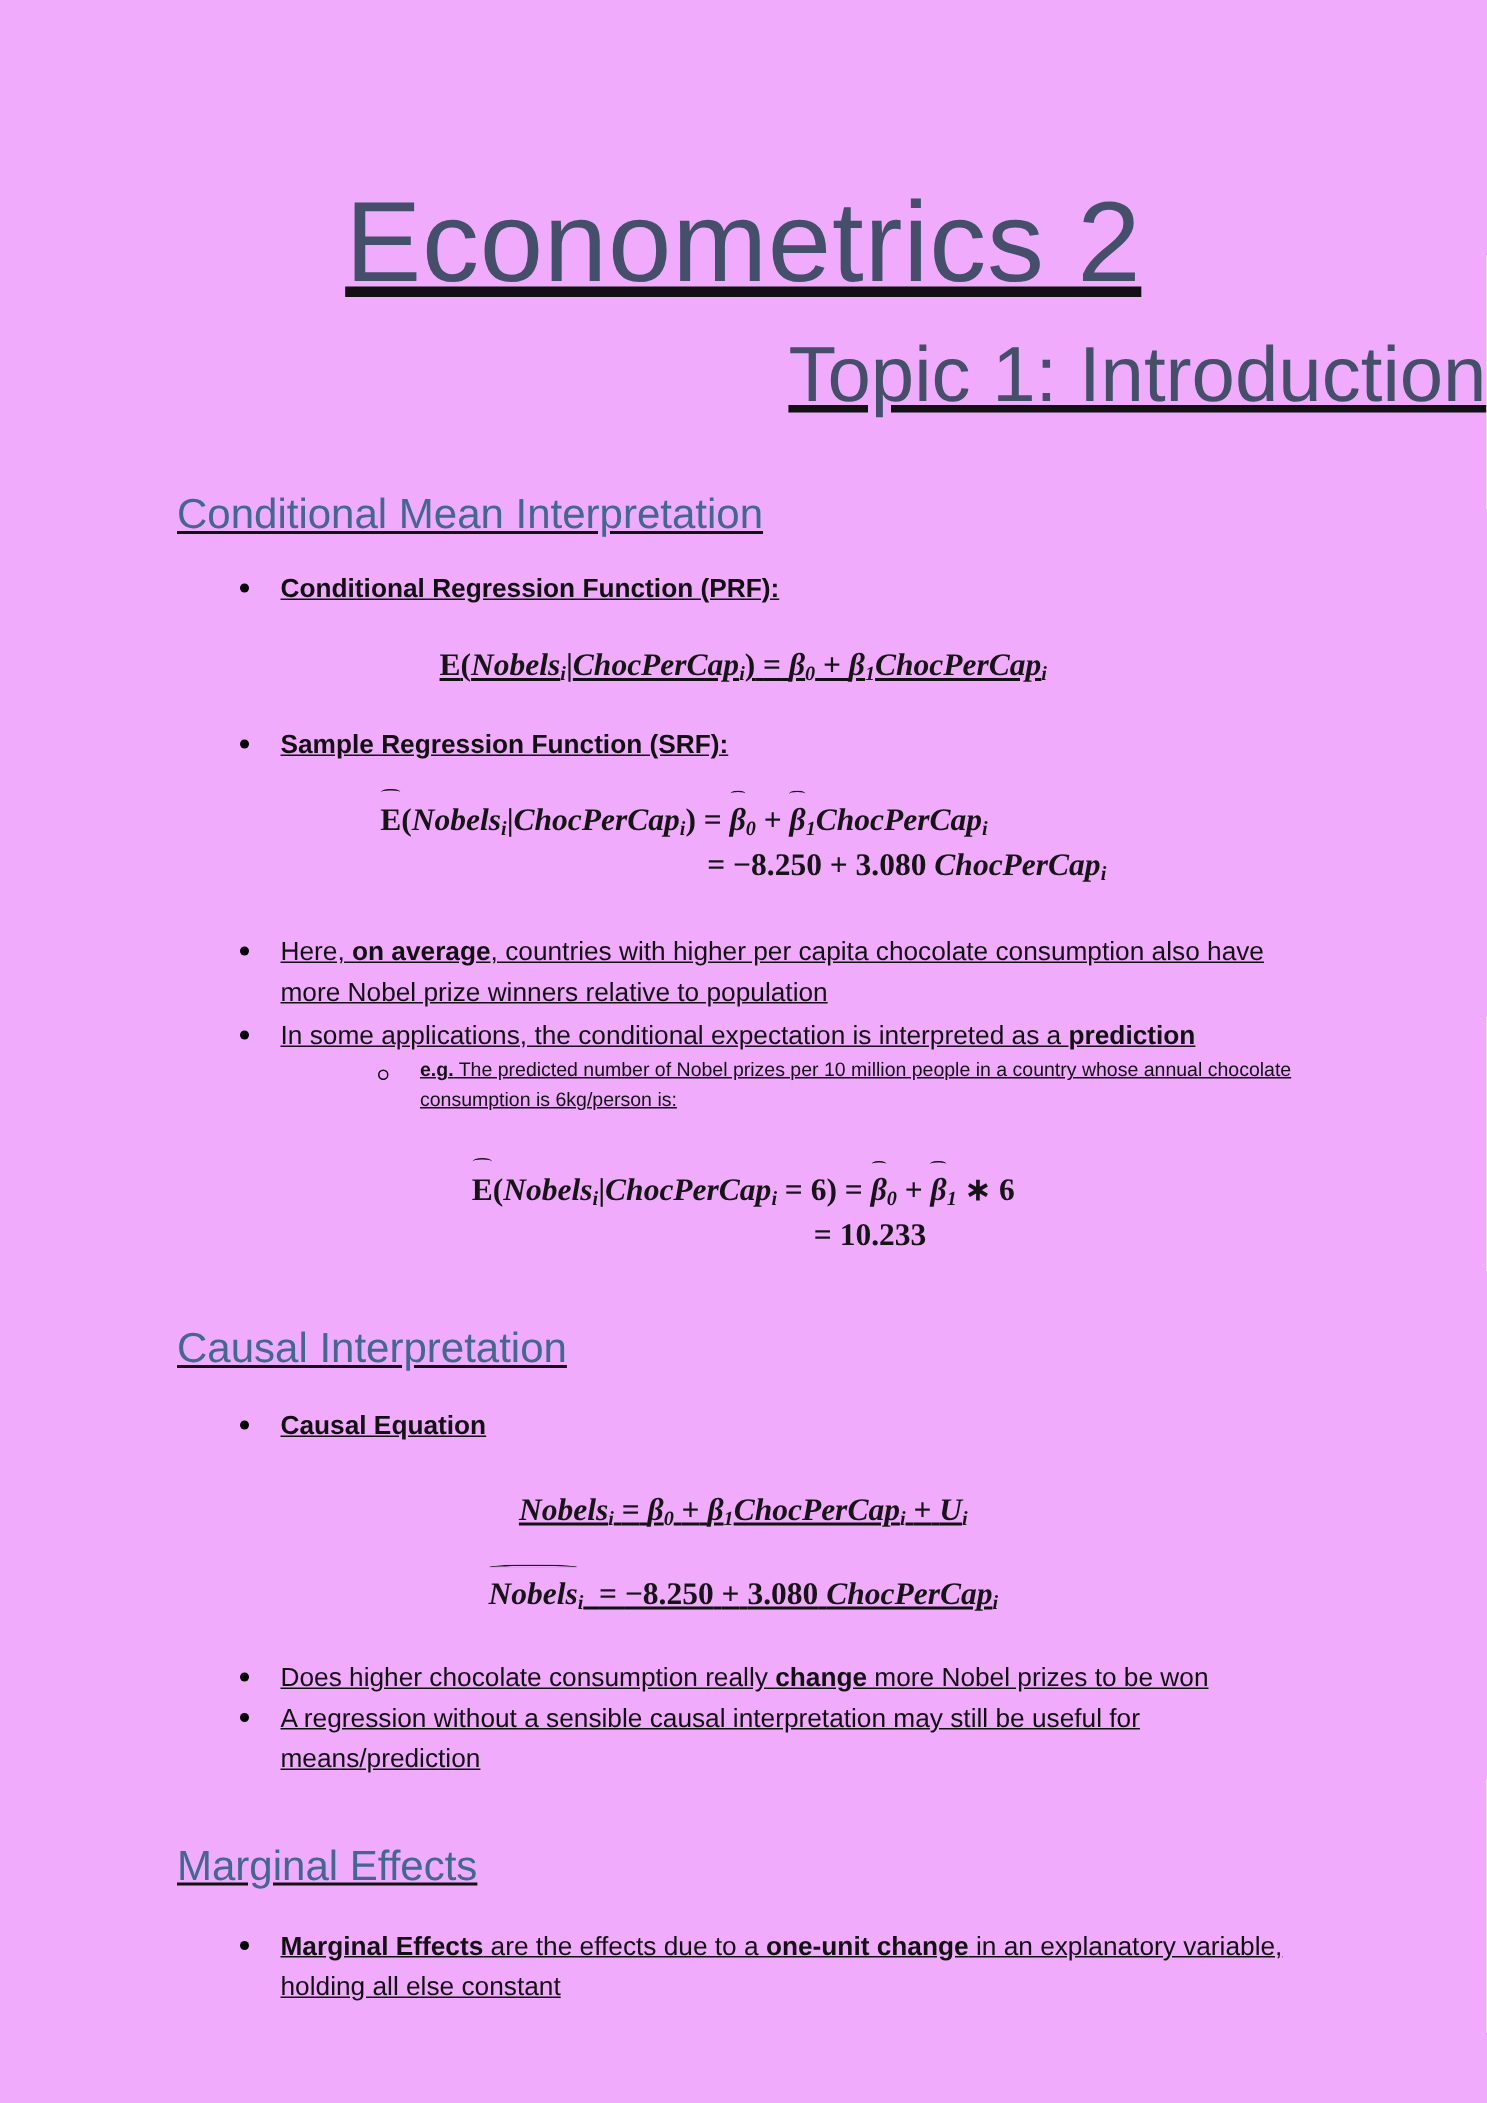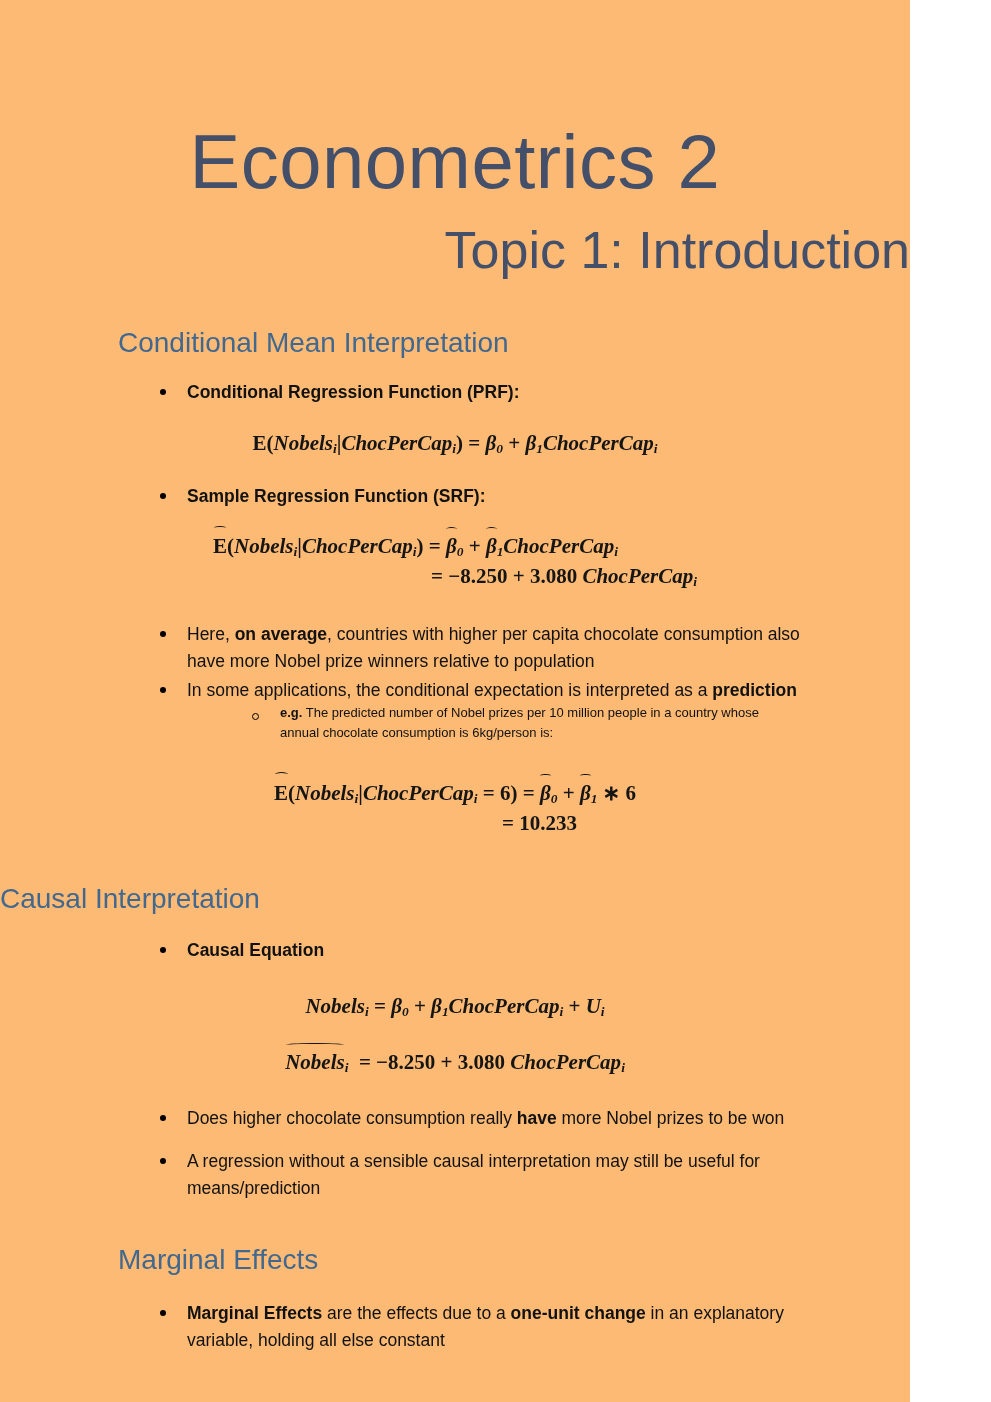--- a/index.html
+++ b/index.html
@@ -2,26 +2,27 @@
 <html><head>
 <meta charset="utf-8">
 <style>
   html, body {
     margin: 0;
     padding: 0;
     background: #ffffff;
   }
   .page {
     position: relative;
-    width: 910px;
+    width: 991px;
     height: 1402px;
-    background: #fdba74;
+    background: #f0abfc;
     overflow: hidden;
     font-family: "Liberation Sans", sans-serif;
     color: #111111;
+    text-decoration: underline;
   }
 
   
   .doc-title {
     text-align: center;
     font-family: "Liberation Sans", sans-serif;
     font-size: 76px;
     font-weight: 400;
     color: #44506a;
     letter-spacing: 0.5px;
@@ -43,21 +44,21 @@
   
   .section-heading {
     font-family: "Liberation Sans", sans-serif;
     font-size: 28px;
     font-weight: 400;
     color: #41688f;
     margin: 0;
     line-height: 1.1;
   }
   .sec-gap-1 { padding-top: 52px; padding-left: 118px; }
-  .sec-gap-2 { padding-top: 46px; }
+  .sec-gap-2 { padding-top: 46px; padding-left: 118px; }
   .sec-gap-3 { padding-top: 44px; padding-left: 118px; }
 
   
   ul.lvl1 {
     list-style: none;
     margin: 0;
     padding: 0;
   }
   ul.lvl1 > li {
     position: relative;
@@ -265,23 +266,23 @@
     <span class="hat hat-wide">Nobels</span><sub>i</sub>
     &nbsp;<span class="upright">=</span>
     <span class="upright">−8.250</span>
     <span class="upright">+</span>
     <span class="upright">3.080</span>
     <span>ChocPerCap</span><sub>i</sub>
   </div>
 
   <ul class="lvl1">
     <li style="margin-top:28px;">
-      <span>Does higher chocolate consumption really </span><b>have</b><span> more Nobel prizes to be won</span>
-    </li>
-    <li style="margin-top:16px;">
+      <span>Does higher chocolate consumption really </span><b>change</b><span> more Nobel prizes to be won</span>
+    </li>
+    <li style="margin-top:0;">
       <span>A regression without a sensible causal interpretation may still be useful for means/prediction</span>
     </li>
   </ul>
 
   <h3 class="section-heading sec-gap-3">Marginal Effects</h3>
 
   <ul class="lvl1">
     <li style="margin-top:24px;">
       <b>Marginal Effects</b><span> are the effects due to a </span><b>one-unit change</b><span> in an explanatory variable, holding all else constant</span>
     </li>

